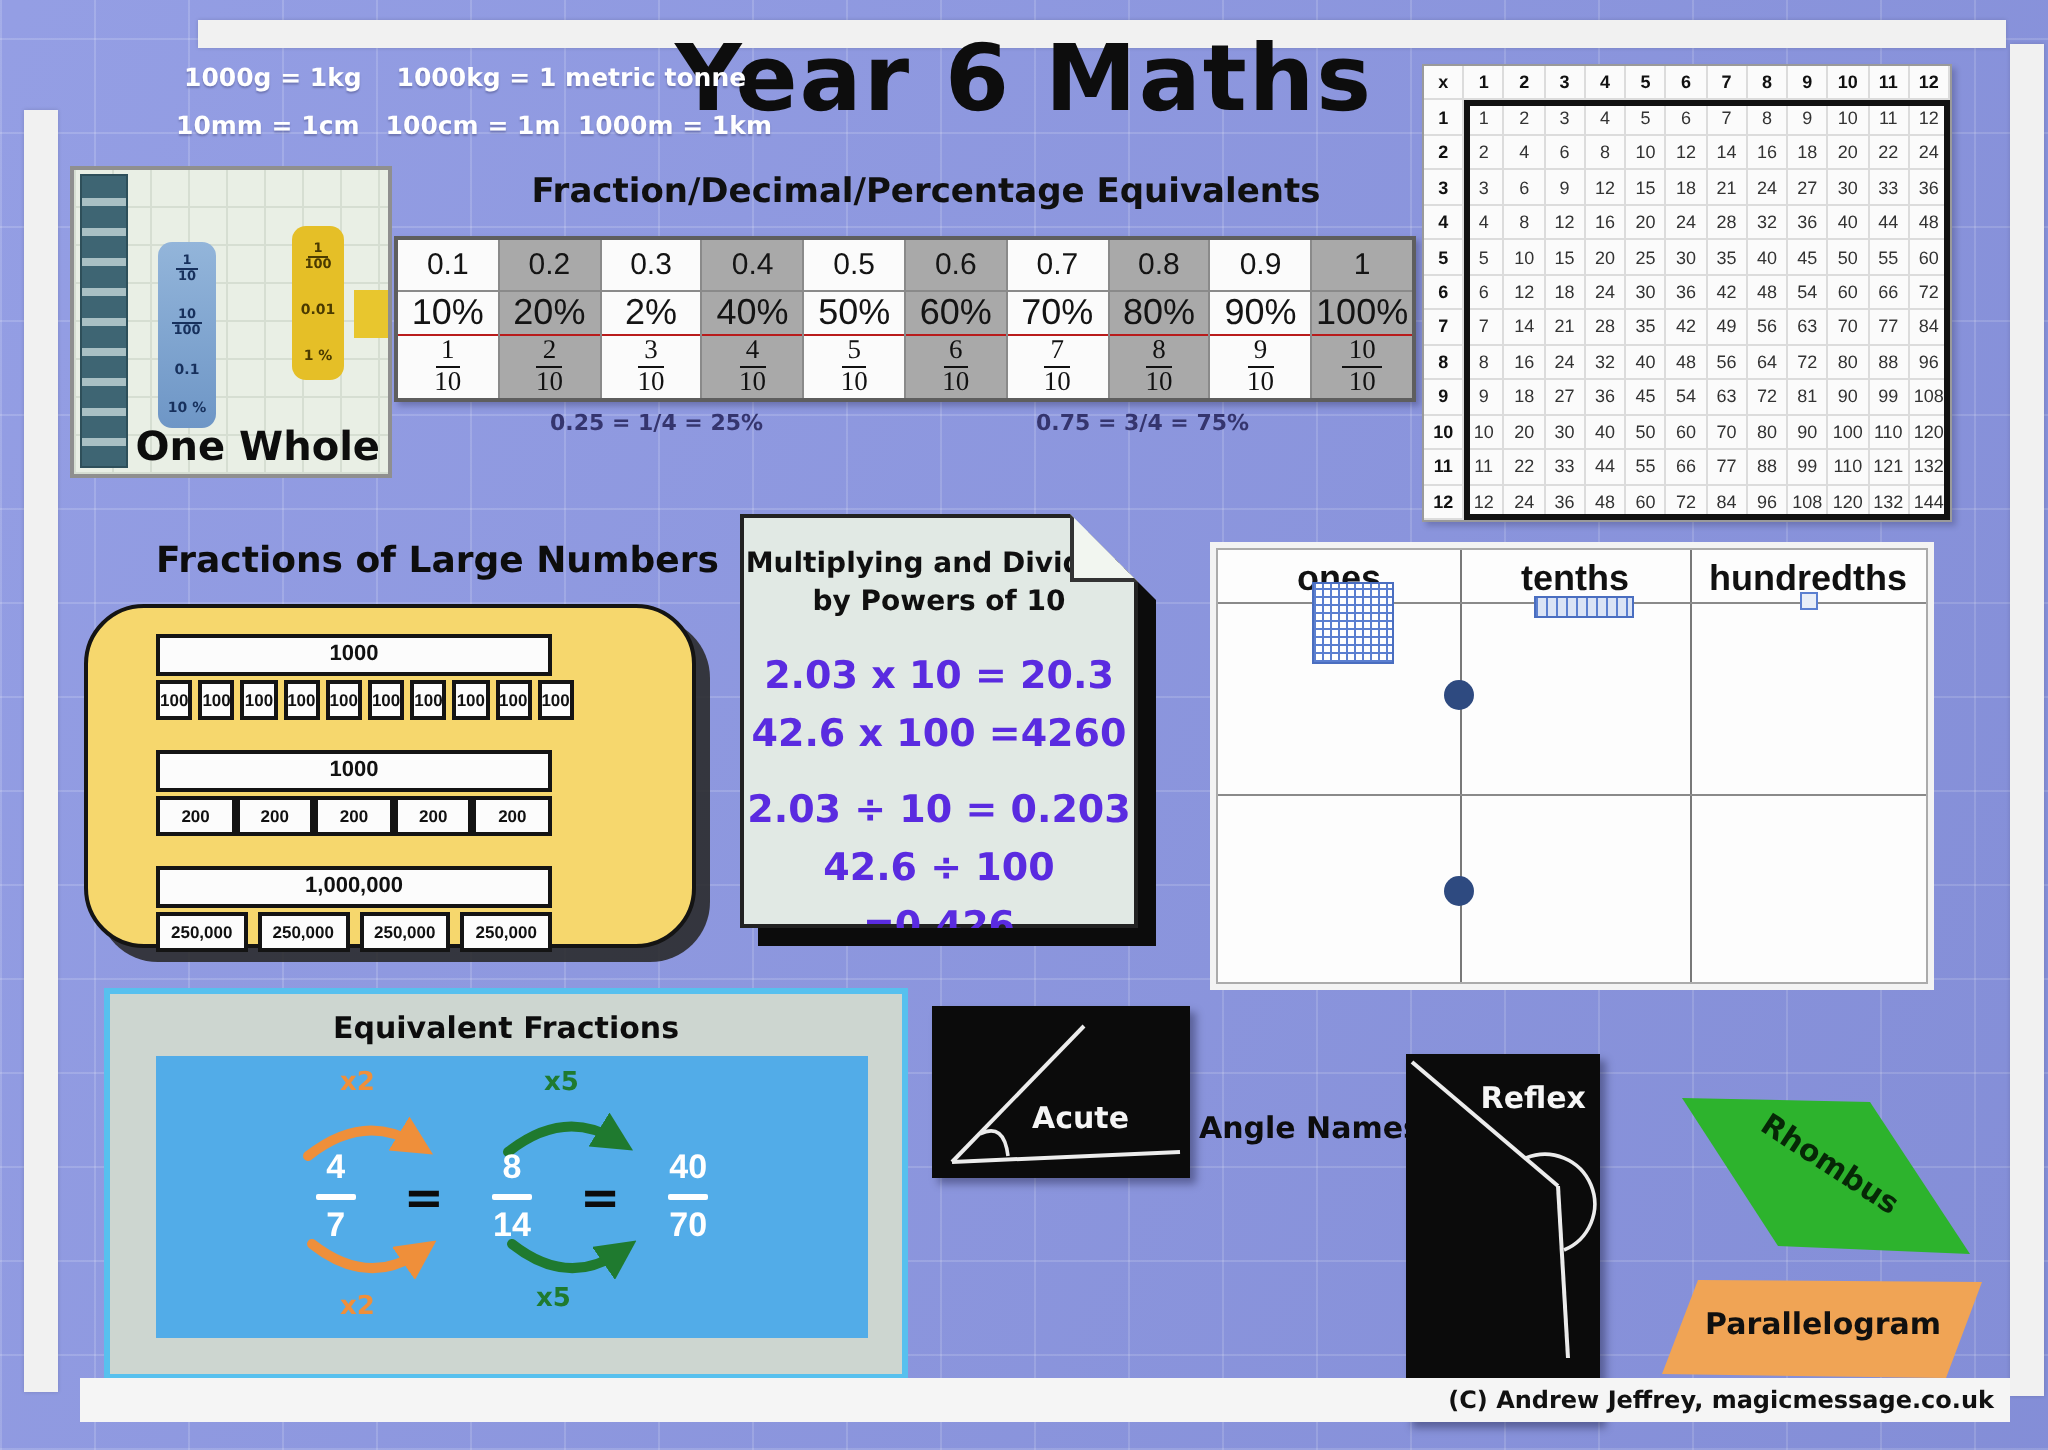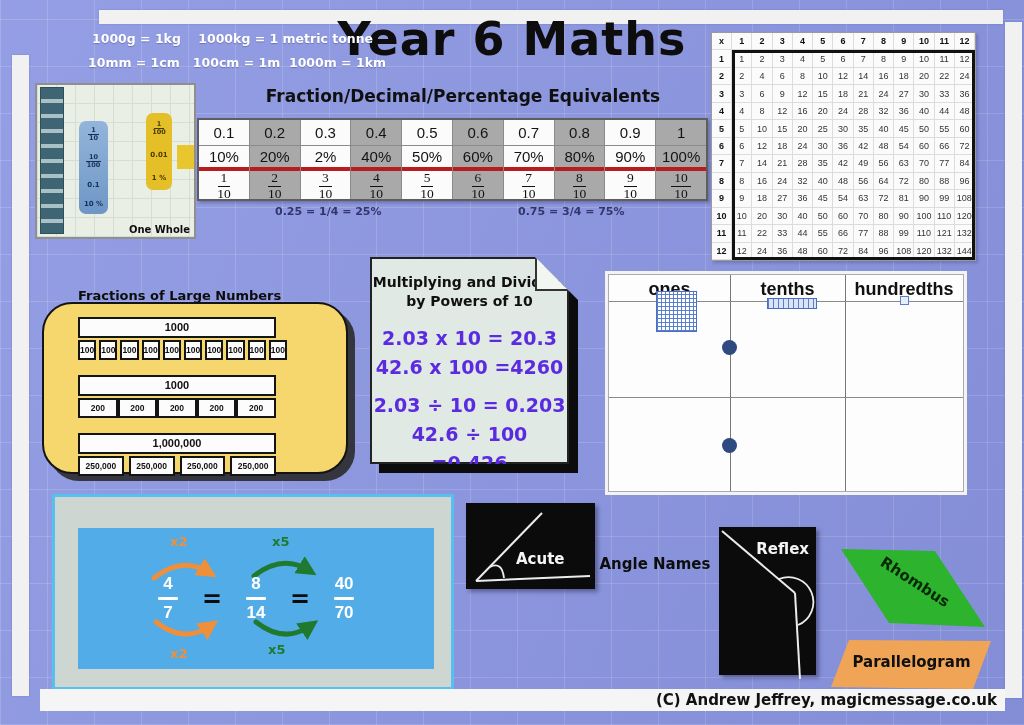--- a/index.html
+++ b/index.html
@@ -21,47 +21,47 @@
   #subtitle{left:245px;top:86px;width:436px;text-align:center;font-size:17px;font-weight:bold;color:#101010;}
 
   
   #one-whole{left:35px;top:83px;width:157px;height:152px;background:#e9efe5;border:2px solid #8f8f8f;
     background-image:repeating-linear-gradient(0deg,#d6ded2 0 1px,transparent 1px 19px),repeating-linear-gradient(90deg,#d6ded2 0 1px,transparent 1px 19px);}
   #ow-teal{left:3px;top:2px;width:22px;height:145px;background:repeating-linear-gradient(180deg,#3e6573 0 11px,#a9c0c4 11px 15px);border:1px solid #2e4f5a;}
   .ow-bar{display:flex;flex-direction:column;justify-content:space-around;align-items:center;border-radius:7px;font-size:7px;font-weight:bold;}
   #ow-blue{left:42px;top:36px;width:29px;height:93px;background:linear-gradient(#93b5da,#6e96c6);color:#17305c;}
   #ow-yellow{left:109px;top:28px;width:26px;height:77px;background:#e5bf27;color:#4a3a00;}
   #ow-square{left:140px;top:60px;width:17px;height:24px;background:#e8c62e;}
-  #ow-label{right:4px;bottom:2px;font-size:10px;font-weight:bold;color:#0d0d0d;}
+  #ow-label{right:4px;bottom:2px;font-size:20px;font-weight:bold;color:#0d0d0d;}
 
   
   .frac{display:inline-flex;flex-direction:column;align-items:center;line-height:1.1;}
   .frac .fnum{border-bottom:1px solid currentColor;padding:0 3px;}
   .frac.mini{font-size:6.5px;line-height:1.15;}
   .frac.serif{font-family:"Liberation Serif",serif;font-size:13.5px;color:#111;}
 
   
   #equiv-table{left:197px;top:118px;width:507px;height:79px;border:2px solid #5e5e5e;display:flex;background:#fbfbfb;box-shadow:2px 2px 3px rgba(0,0,30,0.25);}
   .eq-col{flex:1;display:flex;flex-direction:column;border-left:1px solid #8a8a8a;background:#fbfbfb;}
   .eq-col:first-child{border-left:none;}
   .eq-col.gray{background:#a9a9a9;}
   .eq-dec{height:25px;line-height:25px;text-align:center;font-size:15px;color:#141414;border-bottom:1px solid #8a8a8a;font-family:"Liberation Sans",sans-serif;}
-  .eq-pct{height:21px;line-height:21px;text-align:center;font-size:15px;color:#141414;border-bottom:4px solid #b91c1c;font-family:"Liberation Sans",sans-serif;}
+  .eq-pct{height:21px;line-height:21px;text-align:center;font-size:18px;color:#141414;border-bottom:1px solid #b91c1c;font-family:"Liberation Sans",sans-serif;}
   .eq-frc{flex:1;display:flex;align-items:center;justify-content:center;}
   .eq-note{font-size:11px;font-weight:bold;color:#35356e;}
 
   
   #mul-table{left:711px;top:32px;width:263px;height:227px;background:#fbfbfb;border:1px solid #9a9a9a;display:grid;
     grid-template-columns:repeat(13,1fr);grid-template-rows:repeat(13,1fr);box-shadow:2px 2px 3px rgba(0,0,30,0.2);}
   .mc{display:flex;align-items:center;justify-content:center;font-size:9px;color:#333;border-right:1px solid #dcdcdc;border-bottom:1px solid #dcdcdc;font-family:"Liberation Sans",sans-serif;}
   .mc.hd{font-weight:bold;color:#111;}
   #mul-overlay{position:absolute;left:calc(100%/13);top:calc(100%/13);right:0;bottom:0;border:3px solid #111;pointer-events:none;}
 
   
-  #ln-title{left:78px;top:288px;font-size:13px;font-weight:bold;color:#0d0d0d;}
+  #ln-title{left:78px;top:270px;font-size:18px;font-weight:bold;color:#0d0d0d;}
   #ln-panel{left:42px;top:302px;width:302px;height:168px;background:#f6d76d;border:2px solid #141414;border-radius:30px;box-shadow:7px 7px 0 rgba(40,40,40,0.88);}
   #bars-box{position:absolute;left:34px;top:13px;width:198px;display:flex;flex-direction:column;gap:15px;}
   .bar-whole{height:17px;line-height:17px;background:#fcfcfc;border:2px solid #141414;text-align:center;font-size:11px;font-weight:bold;color:#111;font-family:"Liberation Sans",sans-serif;}
   .bar-parts{display:flex;margin-top:2px;}
   .bar-part{flex:1;height:16px;line-height:16px;background:#fcfcfc;border:2px solid #141414;text-align:center;font-size:8.5px;font-weight:bold;color:#111;font-family:"Liberation Sans",sans-serif;}
 
   
   #note-wrap{left:370px;top:257px;width:199px;height:207px;}
   .note-shape{clip-path:polygon(0 0, calc(100% - 34px) 0, 100% 34px, 100% 100%, 0 100%);}
   #note-shadow{position:absolute;left:9px;top:9px;width:100%;height:100%;background:#0c0c0c;}
@@ -96,21 +96,21 @@
   
   .angle-card{background:#0b0b0b;box-shadow:3px 3px 4px rgba(0,0,30,0.35);}
   .angle-label{position:absolute;color:#f5f5f5;font-size:15px;font-weight:bold;}
   #angle-names{left:597px;top:555px;width:116px;text-align:center;font-size:15px;font-weight:bold;color:#0d0d0d;}
 
   
   #rhombus-text{position:absolute;left:30px;top:30px;width:100px;text-align:center;transform:rotate(33deg);font-size:15px;font-weight:bold;color:#062806;}
   #para-text{position:absolute;left:0;top:0;width:100%;height:92%;display:flex;align-items:center;justify-content:center;font-size:15px;font-weight:bold;color:#101010;}
 
   
-  #copyright-bar{left:40px;top:689px;width:965px;height:22px;background:#f5f5f5;text-align:right;line-height:22px;font-size:15px;font-weight:bold;color:#111;padding-right:0;box-sizing:border-box;}
+  #copyright-bar{left:40px;top:689px;width:965px;height:22px;background:#f5f5f5;text-align:right;line-height:22px;font-size:12px;font-weight:bold;color:#111;padding-right:0;box-sizing:border-box;}
   #copyright-bar span{margin-right:8px;}
   .ow-txt{white-space:pre;}
 </style>
 </head>
 <body>
 
 <div id="poster">
 
   <div class="abs strip" style="left:99px;top:10px;width:904px;height:14px;"></div>
   <div class="abs strip" style="left:12px;top:55px;width:17px;height:641px;"></div>
@@ -492,20 +492,21 @@
     <div class="pv-head" style="left:121px;width:115px;">tenths</div>
     <div class="pv-head" style="left:236px;width:118px;">hundredths</div>
     <div class="abs" id="pv-hundred"></div>
     <div class="abs" id="pv-tenth"></div>
     <div class="abs" id="pv-hundredth"></div>
     <div class="pv-dot" style="top:65px;"></div>
     <div class="pv-dot" style="top:163px;"></div>
   </div>
 
   <div class="abs" id="ef-panel">
+    <div id="ef-title">Equivalent Fractions</div>
     <div id="ef-blue">
       <svg width="356" height="141" viewBox="0 0 356 141" style="position:absolute;left:0;top:0;">
         <defs>
           <marker id="ah-o" markerWidth="4" markerHeight="4" refX="2" refY="2" orient="auto">
               <path d="M0 0 L4 2 L0 4 z" fill="#ef8f3a"></path>
             </marker>
           <marker id="ah-g" markerWidth="4" markerHeight="4" refX="2" refY="2" orient="auto">
               <path d="M0 0 L4 2 L0 4 z" fill="#1f7a2f"></path>
             </marker>
         </defs>
@@ -542,21 +543,21 @@
 
   <div class="abs angle-card" style="left:466px;top:503px;width:129px;height:86px;">
     <svg width="129" height="86">
       <line x1="10" y1="78" x2="124" y2="73" stroke="#ececec" stroke-width="2"></line>
       <line x1="10" y1="78" x2="76" y2="10" stroke="#ececec" stroke-width="2"></line>
       <path d="M 38 75 Q 36 58 24 64" stroke="#ececec" stroke-width="1.8" fill="none"></path>
     </svg>
     <span class="angle-label" style="left:50px;top:47px;">Acute</span>
   </div>
   <div class="abs" id="angle-names">Angle Names</div>
-  <div class="abs angle-card" style="left:719px;top:527px;width:97px;height:148px;">
+  <div class="abs angle-card" style="left:703px;top:527px;width:97px;height:184px;">
     <svg width="97" height="156">
       <line x1="3" y1="4" x2="76" y2="66" stroke="#ececec" stroke-width="2"></line>
       <line x1="76" y1="66" x2="81" y2="152" stroke="#ececec" stroke-width="2"></line>
       <path d="M 60 52 A 24 24 0 0 1 79 98" stroke="#ececec" stroke-width="1.8" fill="none"></path>
     </svg>
     <span class="angle-label" style="right:7px;top:13px;">Reflex</span>
   </div>
 
   <div class="abs" style="left:835px;top:543px;width:156px;height:92px;">
     <svg width="156" height="92">

